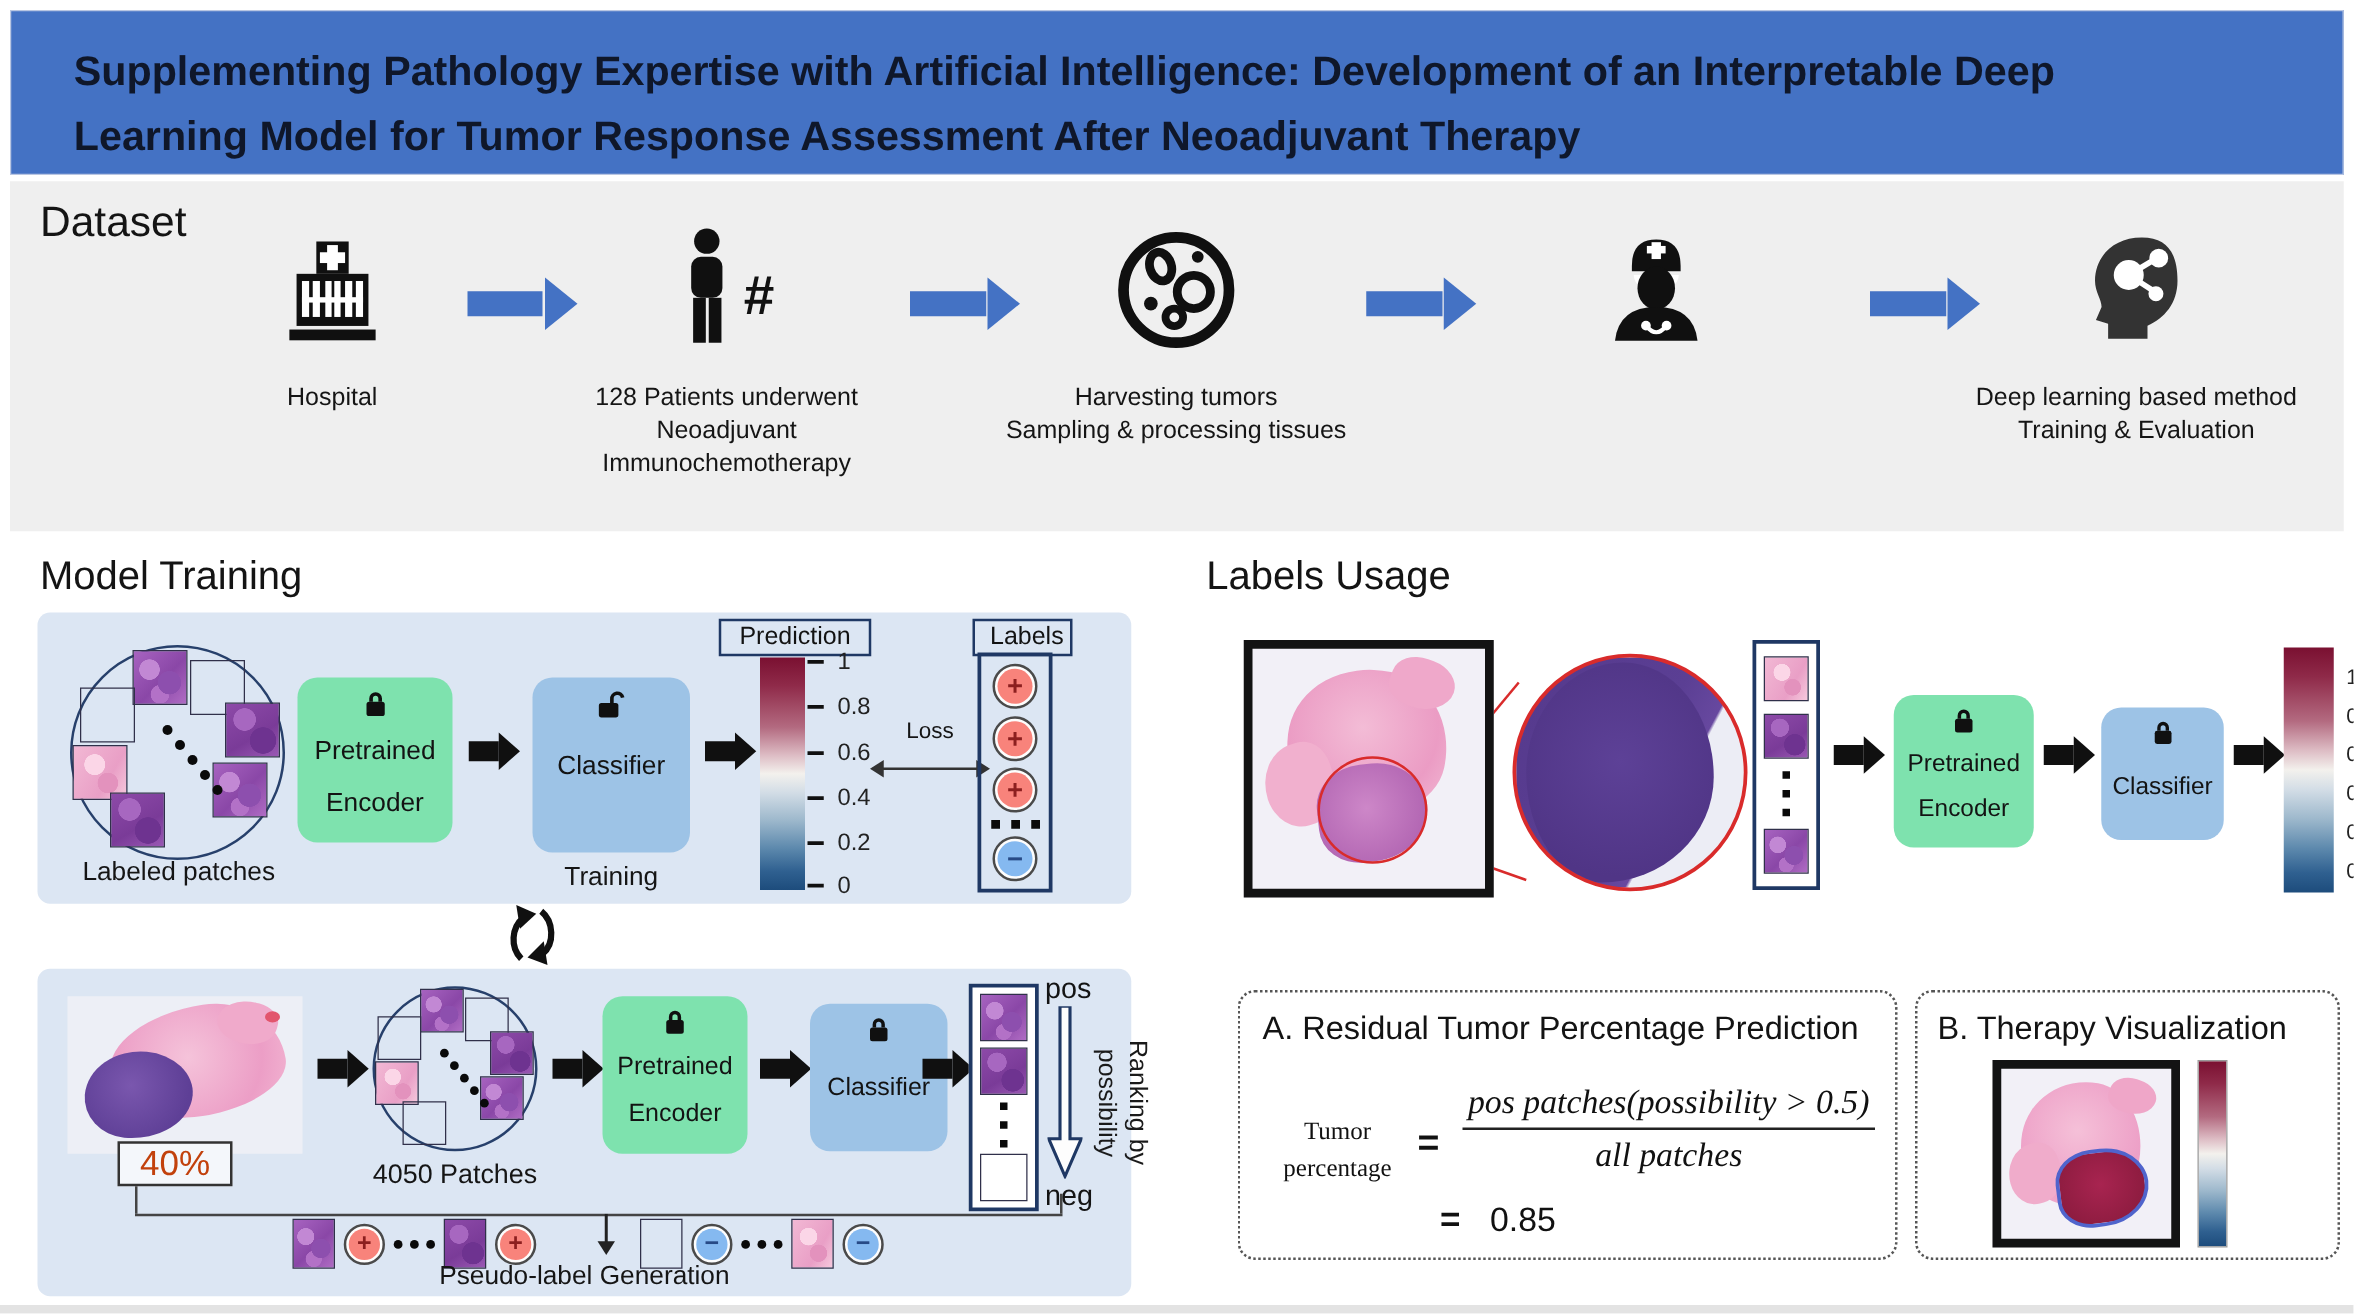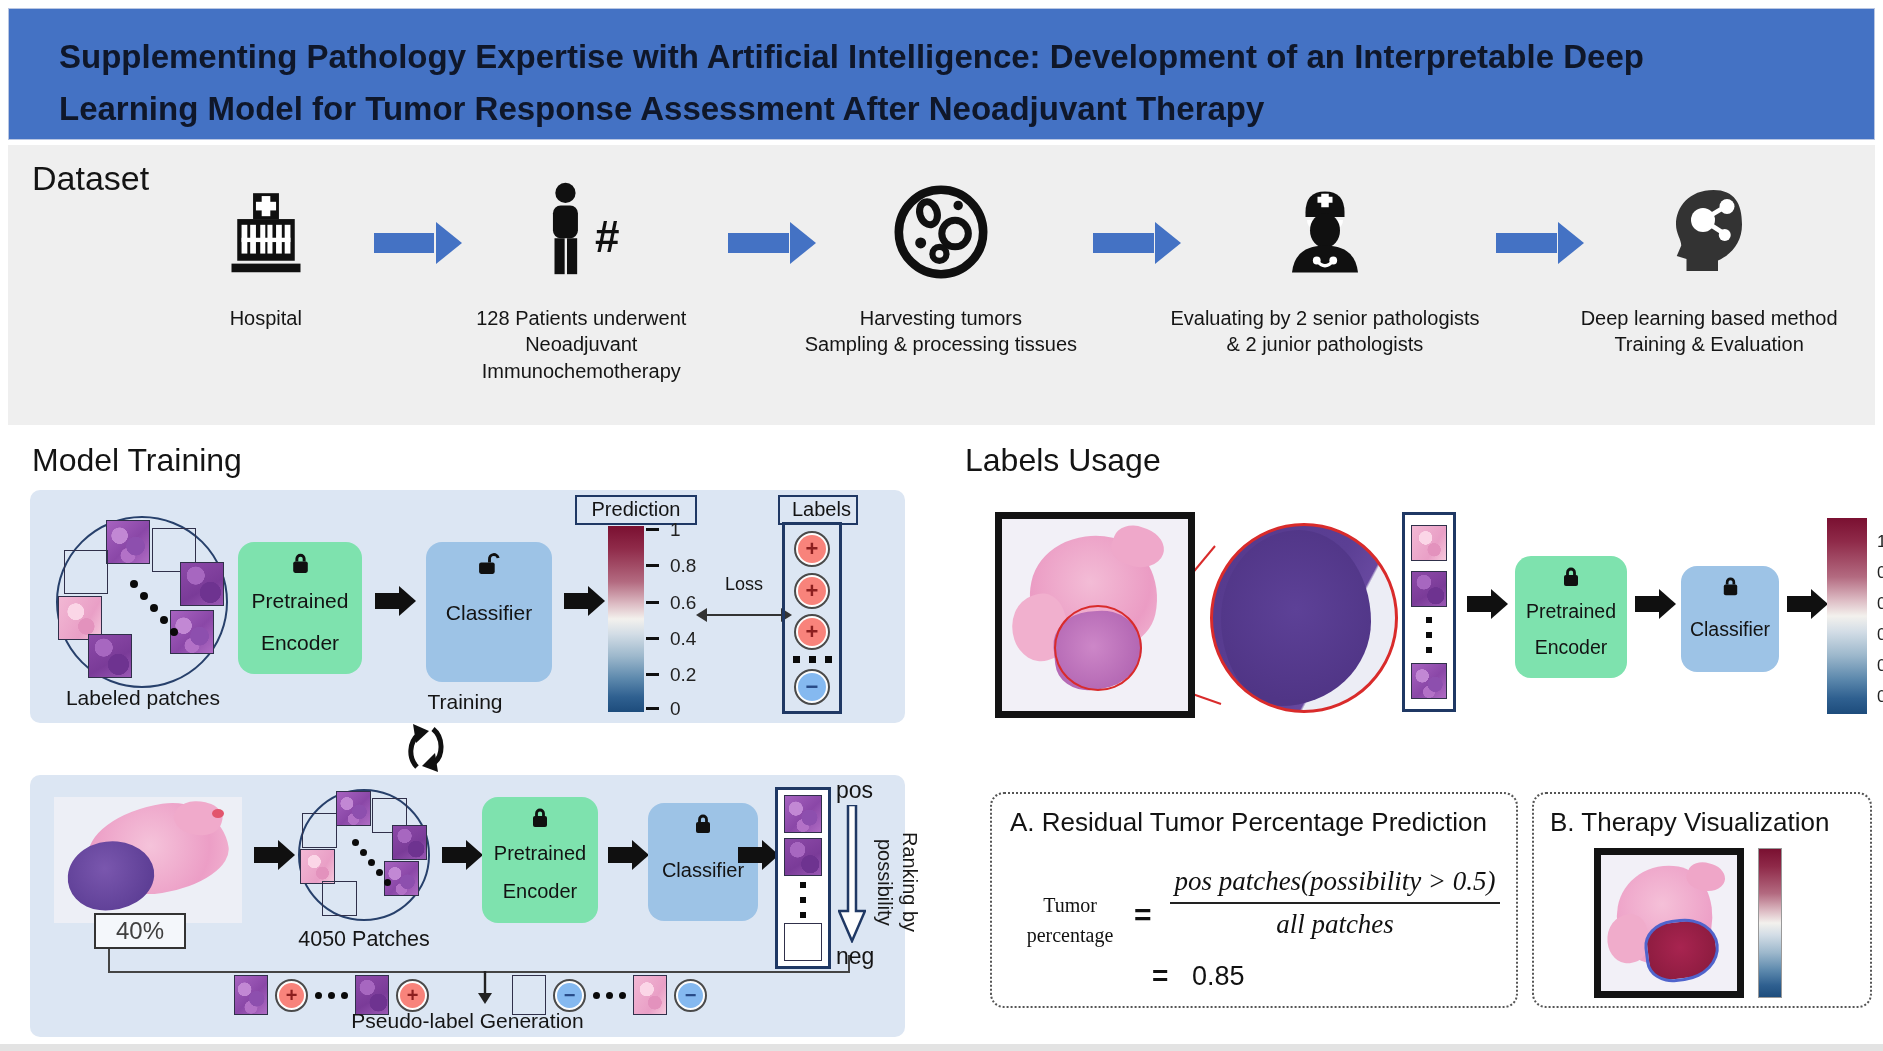--- a/index.html
+++ b/index.html
@@ -84,22 +84,22 @@
     border-top:7px solid transparent; border-bottom:7px solid transparent; }
 
   
   .wsi { position:absolute; background:#edeff6; overflow:hidden; }
   .blob { position:absolute; }
 
   .line { position:absolute; background:#444; }
 
   .rot-label { position:absolute; writing-mode:vertical-rl; font-size:20px; line-height:1.25; color:#1a1a1a; text-align:center; }
 
-  .pctbox { position:absolute; border:2px solid #333; background:#f4f7fb; font-size:24px;
-    display:flex; align-items:center; justify-content:center; color:#404040; }
+  .pctbox { position:absolute; border:2px solid #333; background:#f4f7fb; font-size:28px;
+    display:flex; align-items:center; justify-content:center; color:#c2410c; }
 
   .posneg { position:absolute; font-size:23px; color:#141414; }
 
   
   .prow { position:absolute; display:flex; align-items:center; gap:7px; }
   .prow .ppx { width:34px; height:40px; border:1.6px solid #30304a; }
 
   
   .usage { position:absolute; left:955px; top:430px; width:920px; height:330px; }
   .frame { border:7px solid #131313; background:#f2f0f7; position:absolute; overflow:hidden; }
@@ -194,22 +194,20 @@
             <rect x="29.5" y="6.5" width="5" height="9" fill="#fff"></rect>
             <rect x="27" y="8.5" width="10" height="4" fill="#fff"></rect>
             <path d="M20 24 a12 9 0 0 0 24 0 z" fill="#fff"></path>
             <ellipse cx="32" cy="31" rx="10" ry="11.5"></ellipse>
             <path d="M10 59 q2 -18 22 -18 t22 18 z"></path>
             <circle cx="26.5" cy="51" r="2.6" fill="#fff"></circle>
             <circle cx="37.5" cy="51" r="2.6" fill="#fff"></circle>
             <path d="M26.5 51 q5.5 7 11 0" stroke="#fff" stroke-width="2.2" fill="none"></path>
           </svg>
         </div>
-        <div class="step-caption pre">Evaluating by 2 senior pathologists
-&amp; 2 junior pathologists</div>
       </div>
 
       <div class="barrow"></div>
 
       <div class="step" style="width:310px">
         <div class="icon-area">
           <svg width="96" height="96" viewBox="0 0 64 64">
             <path fill="#333" d="M35 4 C 19 4 10 15 10 27 c0 6 3.5 10 3.5 14 l-3 7 6.5 2 0 8 21 0 0 -7 c9 -4 16 -12 16 -24 C54 13 49 4 35 4 z"></path>
             <line x1="28" y1="24" x2="43" y2="15" stroke="#fff" stroke-width="3"></line>
             <line x1="28" y1="24" x2="42" y2="33" stroke="#fff" stroke-width="3"></line>
@@ -260,21 +258,21 @@
 
     <div class="blockbox cls" style="left:396px; top:52px; width:126px; height:140px;">
       <span>
         <svg width="29" height="25" viewBox="0 0 26 24">
           <rect x="3" y="11" width="15" height="11" rx="2" fill="#101010"></rect>
           <path d="M13 11 V8 a4.2 4.2 0 0 1 8.3 -1.2" fill="none" stroke="#101010" stroke-width="2.8"></path>
         </svg>
       </span>
       <div class="blabel" style="margin-top:16px;">Classifier</div>
     </div>
-    <div class="caption" style="left:372px; top:200px; width:126px;">Training</div>
+    <div class="caption" style="left:396px; top:200px; width:126px;">Training</div>
 
     <div class="karrow" style="left:534px; top:103px;"></div>
 
     <div class="titlebox" style="left:545px; top:5px; width:122px;">Prediction</div>
     <div class="cbar" style="left:578px; top:36px; width:36px; height:186px;">
       <div class="tick" style="right:-15px; top:2px;"></div>
       <div class="tick" style="right:-15px; top:38px;"></div>
       <div class="tick" style="right:-15px; top:75px;"></div>
       <div class="tick" style="right:-15px; top:111px;"></div>
       <div class="tick" style="right:-15px; top:147px;"></div>

